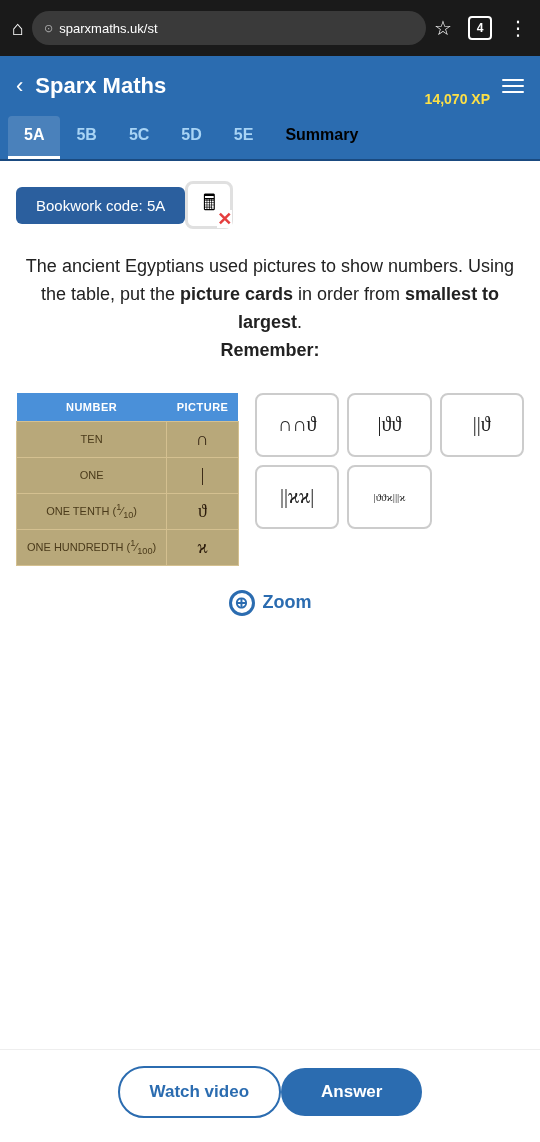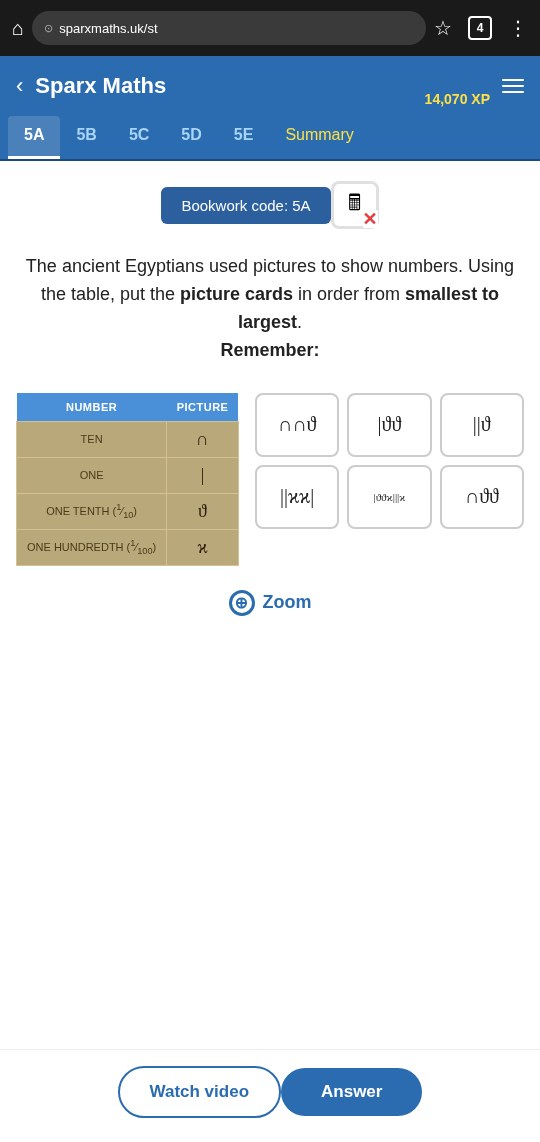--- a/index.html
+++ b/index.html
@@ -117,37 +117,36 @@
       cursor: pointer;
       border-bottom: 3px solid transparent;
     }
     .tab-item.active {
       color: #fff;
       border-bottom: 3px solid #fff;
       background: rgba(255,255,255,0.15);
       border-radius: 4px 4px 0 0;
     }
     .tab-item.summary {
-      color: #fde047;
-      font-weight: 400;
+      color: #000000;
+      font-weight: 700;
     }
 
     
     .main-content {
       padding: 20px 16px;
       background: #fff;
     }
 
     
     .bookwork-row {
       display: flex;
       align-items: center;
       gap: 0;
       margin-bottom: 24px;
-      justify-content: center;
     }
     .bookwork-badge {
       background: #2b5f9e;
       color: #fff;
       font-size: 15px;
       font-weight: 500;
       padding: 10px 20px;
       border-radius: 6px;
     }
     .calculator-icon {
@@ -391,21 +390,20 @@
         </tr>
       </tbody>
     </table>
 
     <div class="cards-grid">
       <div class="card">∩∩ϑ</div>
       <div class="card">|ϑϑ</div>
       <div class="card">||ϑ</div>
       <div class="card">||ϰϰ|</div>
       <div class="card" style="font-size:11px;">|ϑϑϰ|||ϰ</div>
-      <div class="card">∩ϑϑ</div>
     </div>
   </div>
 
   <div class="zoom-btn">
     <div class="zoom-icon">⊕</div>
     <span>Zoom</span>
   </div>
 
   <div class="spacer"></div>
 </div>

